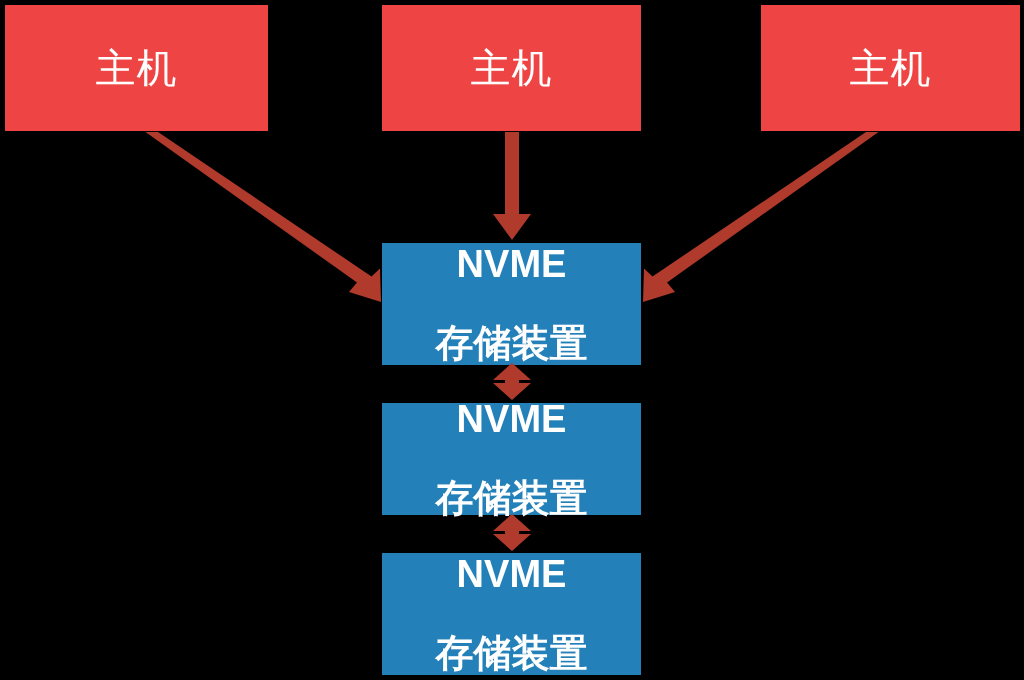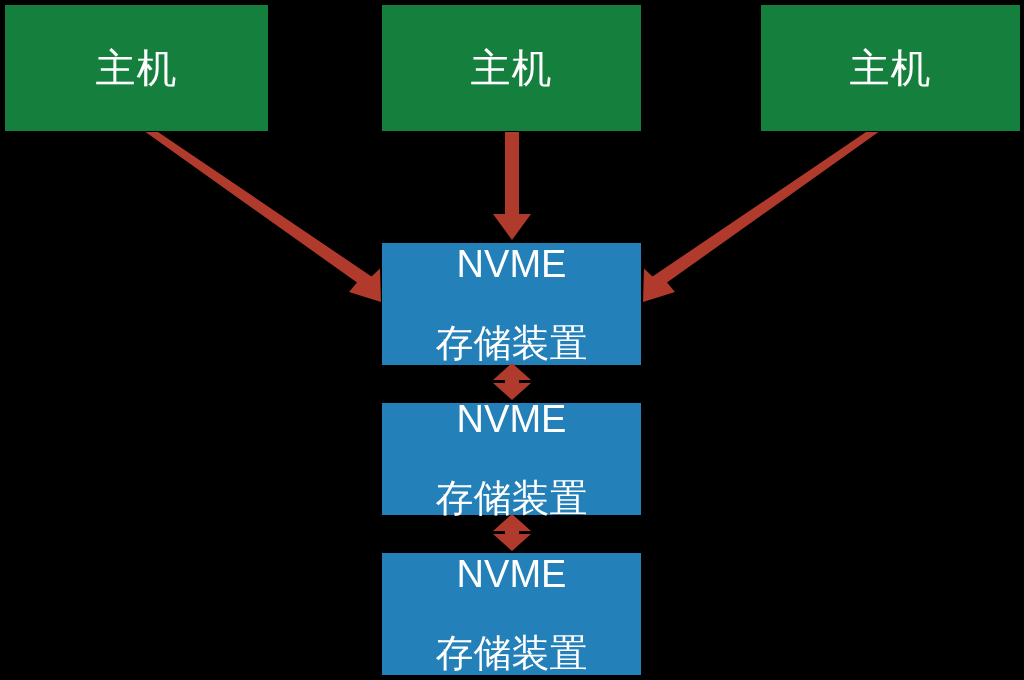--- a/index.html
+++ b/index.html
@@ -24,28 +24,28 @@
     flex-direction: column;
     align-items: center;
     justify-content: center;
     color: #ffffff;
     text-align: center;
     line-height: 1.12;
     box-sizing: border-box;
     user-select: none;
   }
   .node.host {
-    background: #15803d;
+    background: #ef4444;
     font-size: 40px;
     font-weight: 400;
   }
   .node.storage {
     background: #2480B8;
     font-size: 38px;
-    font-weight: 400;
+    font-weight: 700;
   }
   .node .line1 { display: block; }
   .node .line2 { display: block; margin-top: 36px; }
 
   .host-label {
     letter-spacing: 1px;
   }
 
   .arrow-layer {
     position: absolute;

